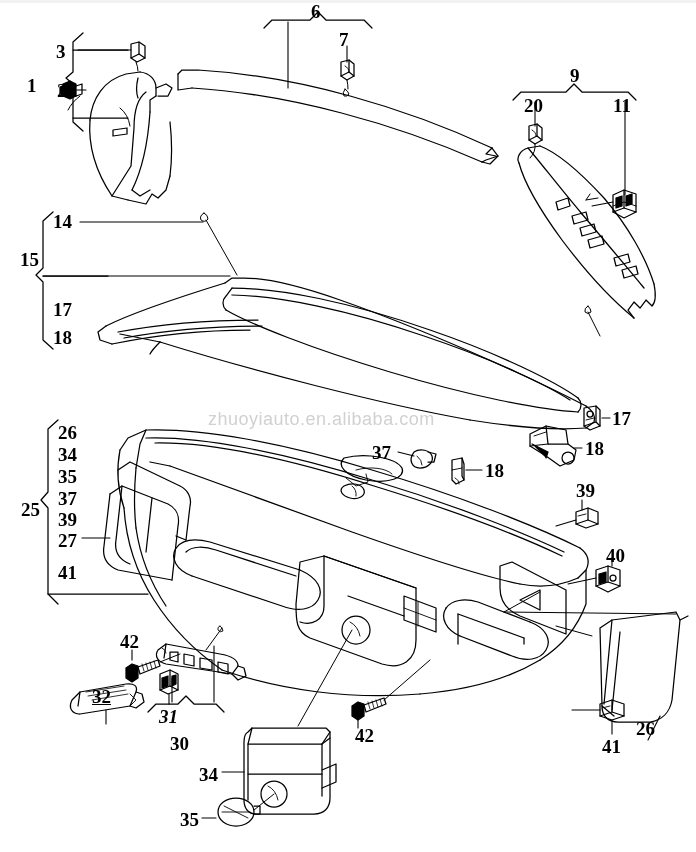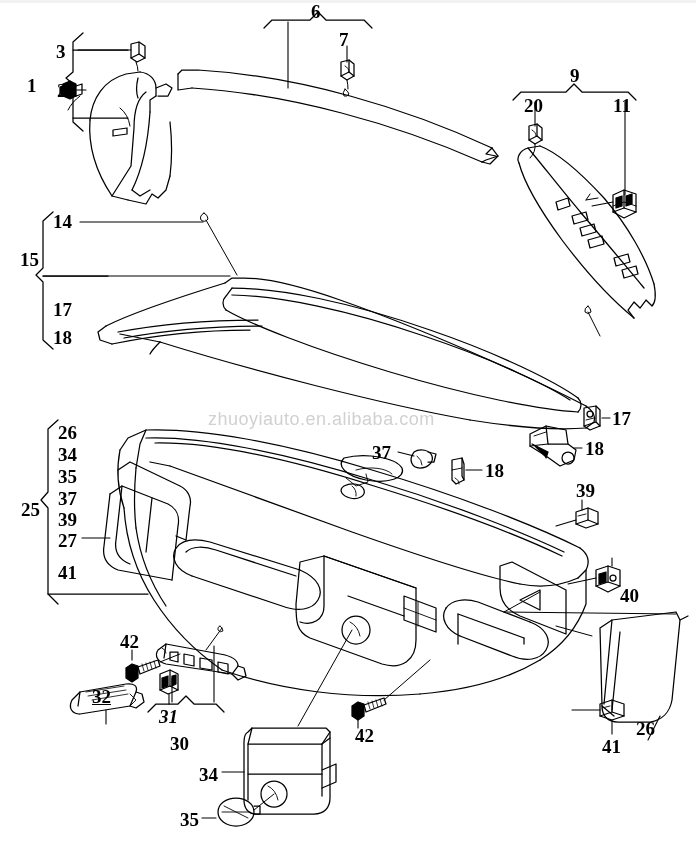--- a/index.html
+++ b/index.html
@@ -451,21 +451,21 @@
   <div class="lbl" style="left:58px; top:510px;">39</div>
   <div class="lbl" style="left:21px; top:500px;">25</div>
   <div class="lbl" style="left:58px; top:531px;">27</div>
   <div class="lbl" style="left:58px; top:563px;">41</div>
 
   <div class="lbl" style="left:372px; top:443px;">37</div>
   <div class="lbl" style="left:485px; top:461px;">18</div>
   <div class="lbl" style="left:612px; top:409px;">17</div>
   <div class="lbl" style="left:585px; top:439px;">18</div>
   <div class="lbl" style="left:576px; top:481px;">39</div>
-  <div class="lbl" style="left:620px; top:546px;margin-top:40px;">40</div>
+  <div class="lbl" style="left:606px; top:546px;">40</div>
 
   <div class="lbl" style="left:120px; top:632px;">42</div>
   <div class="lbl" style="left:159px; top:707px;font-style:italic;">31</div>
   <div class="lbl" style="left:170px; top:734px;font-family:Liberation Serif, serif;">30</div>
   <div class="lbl" style="left:92px;  top:687px;text-decoration:underline;">32</div>
   <div class="lbl" style="left:199px; top:765px;">34</div>
   <div class="lbl" style="left:180px; top:810px;">35</div>
   <div class="lbl" style="left:355px; top:726px;">42</div>
   <div class="lbl" style="left:636px; top:719px;">26</div>
   <div class="lbl" style="left:602px; top:737px;">41</div>

